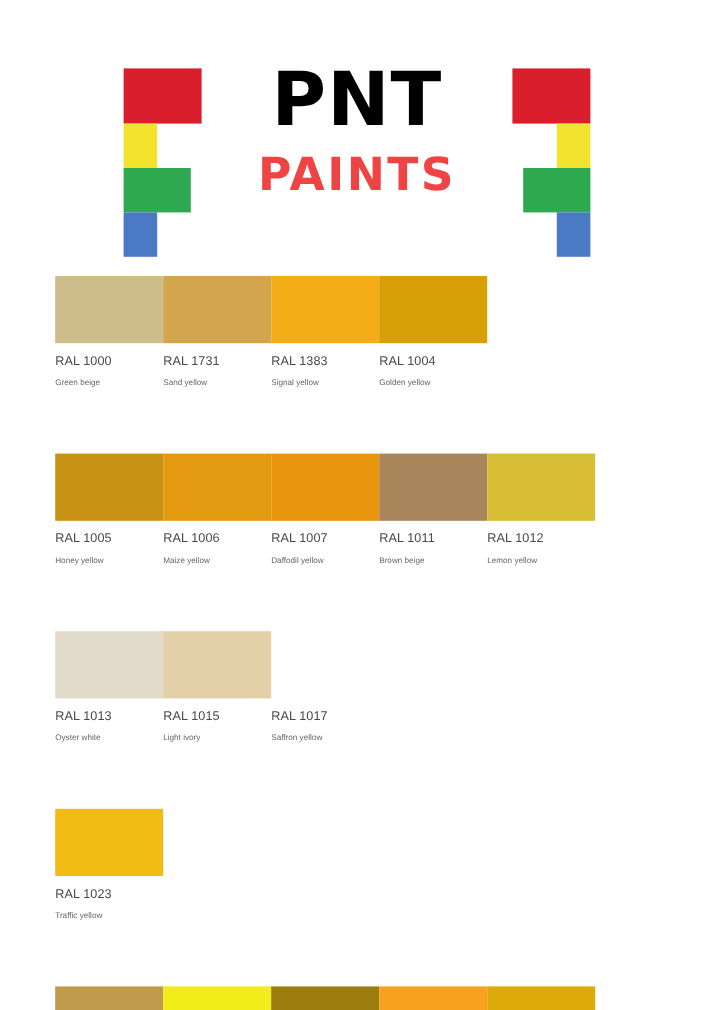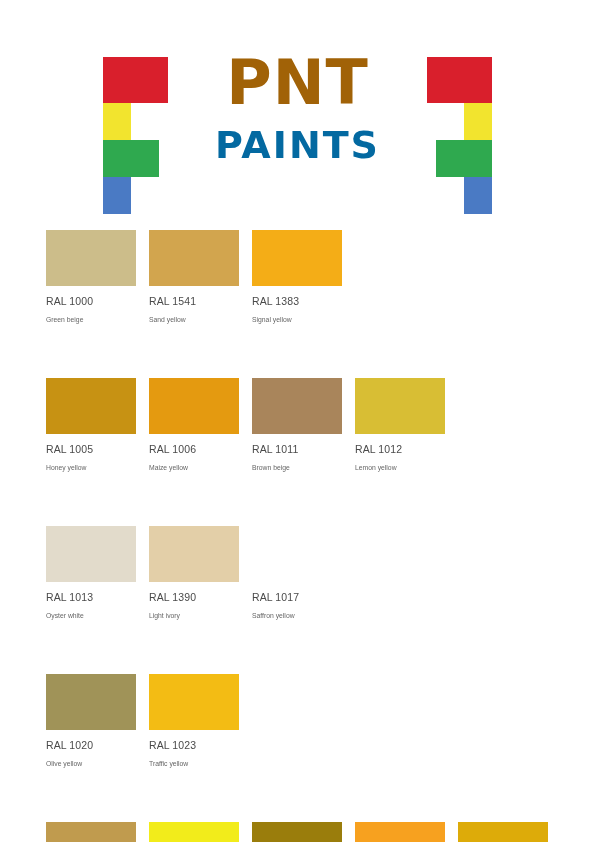--- a/index.html
+++ b/index.html
@@ -49,46 +49,45 @@
     position: absolute;
     left: 0;
     top: 52px;
     width: 595px;
     text-align: center;
     font-family: "DejaVu Sans", sans-serif;
     font-weight: bold;
     font-size: 62px;
     line-height: 62px;
     letter-spacing: 1px;
-    color: #a16207;
+    color: #000000;
   }
   #wordmark-sub {
     position: absolute;
     left: 0;
     top: 126px;
     width: 595px;
     text-align: center;
     font-family: "DejaVu Sans", sans-serif;
     font-weight: bold;
     font-size: 38px;
     line-height: 38px;
     letter-spacing: 2px;
-    color: #0369a1;
+    color: #ef4444;
   }
 
   
   #swatch-grid {
     position: absolute;
     left: 46px;
     top: 230px;
     width: 503px;
   }
   .swatch-row {
     display: flex;
-    gap: 13px;
     margin-bottom: 54px;
   }
   .swatch-cell {
     width: 90px;
   }
   .swatch-chip {
     width: 90px;
     height: 56px;
     display: block;
   }
@@ -133,75 +132,80 @@
 
 <div id="swatch-grid">
     <div class="swatch-row">
       <div class="swatch-cell">
         <span class="swatch-chip" style="background: rgb(204, 189, 138);"></span>
         <div class="swatch-code">RAL 1000</div>
         <div class="swatch-name">Green beige</div>
       </div>
       <div class="swatch-cell">
         <span class="swatch-chip" style="background: rgb(210, 165, 78);"></span>
-        <div class="swatch-code">RAL 1541</div>
+        <div class="swatch-code">RAL 1731</div>
         <div class="swatch-name">Sand yellow</div>
       </div>
       <div class="swatch-cell">
         <span class="swatch-chip" style="background: rgb(244, 173, 23);"></span>
         <div class="swatch-code">RAL 1383</div>
         <div class="swatch-name">Signal yellow</div>
       </div>
+      <div class="swatch-cell">
+        <span class="swatch-chip" style="background: rgb(216, 160, 8);"></span>
+        <div class="swatch-code">RAL 1004</div>
+        <div class="swatch-name">Golden yellow</div>
+      </div>
     </div>
     <div class="swatch-row">
       <div class="swatch-cell">
         <span class="swatch-chip" style="background: rgb(199, 146, 19);"></span>
         <div class="swatch-code">RAL 1005</div>
         <div class="swatch-name">Honey yellow</div>
       </div>
       <div class="swatch-cell">
         <span class="swatch-chip" style="background: rgb(228, 154, 16);"></span>
         <div class="swatch-code">RAL 1006</div>
         <div class="swatch-name">Maize yellow</div>
       </div>
       <div class="swatch-cell">
+        <span class="swatch-chip" style="background: rgb(232, 150, 13);"></span>
+        <div class="swatch-code">RAL 1007</div>
+        <div class="swatch-name">Daffodil yellow</div>
+      </div>
+      <div class="swatch-cell">
         <span class="swatch-chip" style="background: rgb(169, 133, 91);"></span>
         <div class="swatch-code">RAL 1011</div>
         <div class="swatch-name">Brown beige</div>
       </div>
       <div class="swatch-cell">
         <span class="swatch-chip" style="background: rgb(216, 190, 52);"></span>
         <div class="swatch-code">RAL 1012</div>
         <div class="swatch-name">Lemon yellow</div>
       </div>
     </div>
     <div class="swatch-row">
       <div class="swatch-cell">
         <span class="swatch-chip" style="background: rgb(226, 219, 203);"></span>
         <div class="swatch-code">RAL 1013</div>
         <div class="swatch-name">Oyster white</div>
       </div>
       <div class="swatch-cell">
         <span class="swatch-chip" style="background: rgb(227, 207, 168);"></span>
-        <div class="swatch-code">RAL 1390</div>
+        <div class="swatch-code">RAL 1015</div>
         <div class="swatch-name">Light ivory</div>
       </div>
       <div class="swatch-cell">
         <span class="swatch-chip"></span>
         <div class="swatch-code">RAL 1017</div>
         <div class="swatch-name">Saffron yellow</div>
       </div>
     </div>
     <div class="swatch-row">
       <div class="swatch-cell">
-        <span class="swatch-chip" style="background: rgb(160, 147, 88);"></span>
-        <div class="swatch-code">RAL 1020</div>
-        <div class="swatch-name">Olive yellow</div>
-      </div>
-      <div class="swatch-cell">
         <span class="swatch-chip" style="background: rgb(243, 188, 20);"></span>
         <div class="swatch-code">RAL 1023</div>
         <div class="swatch-name">Traffic yellow</div>
       </div>
     </div>
     <div class="swatch-row">
       <div class="swatch-cell">
         <span class="swatch-chip" style="background: rgb(192, 155, 78);"></span>
       </div>
       <div class="swatch-cell">

